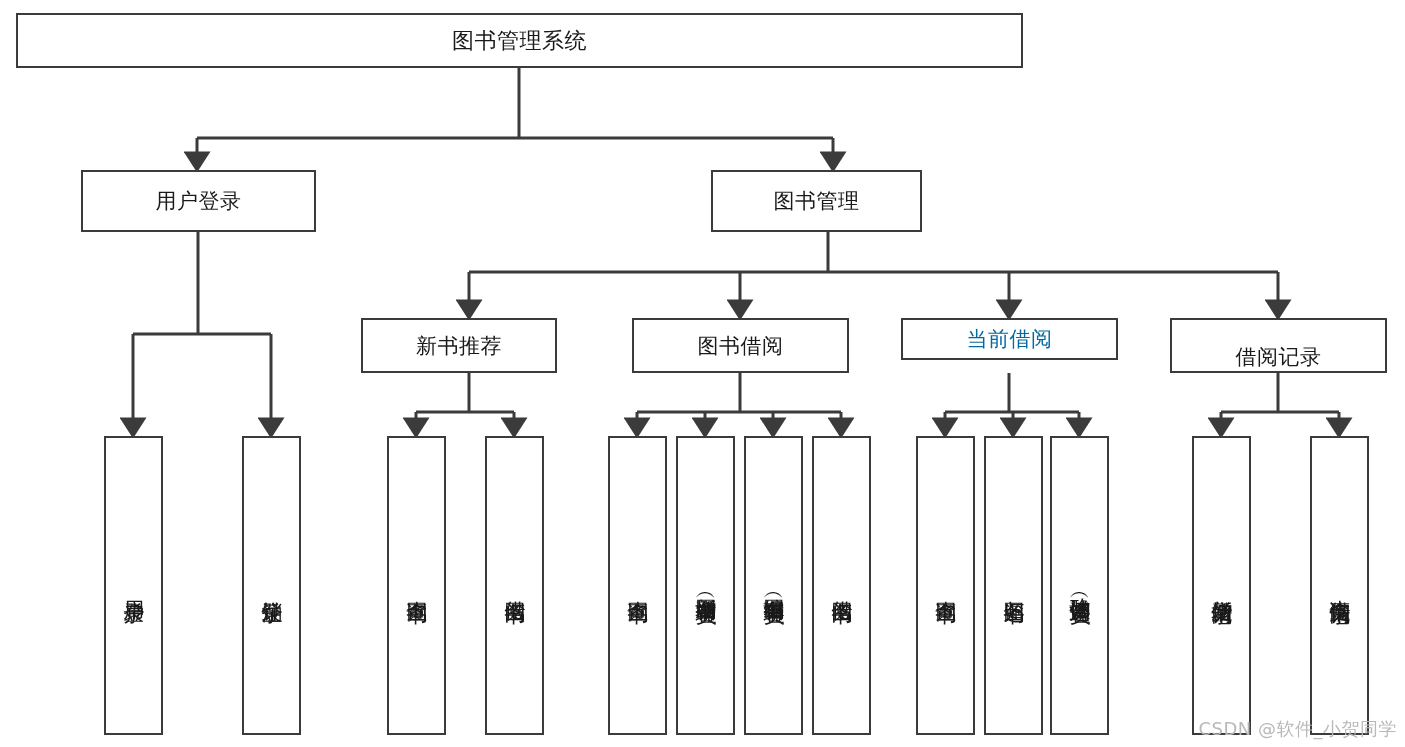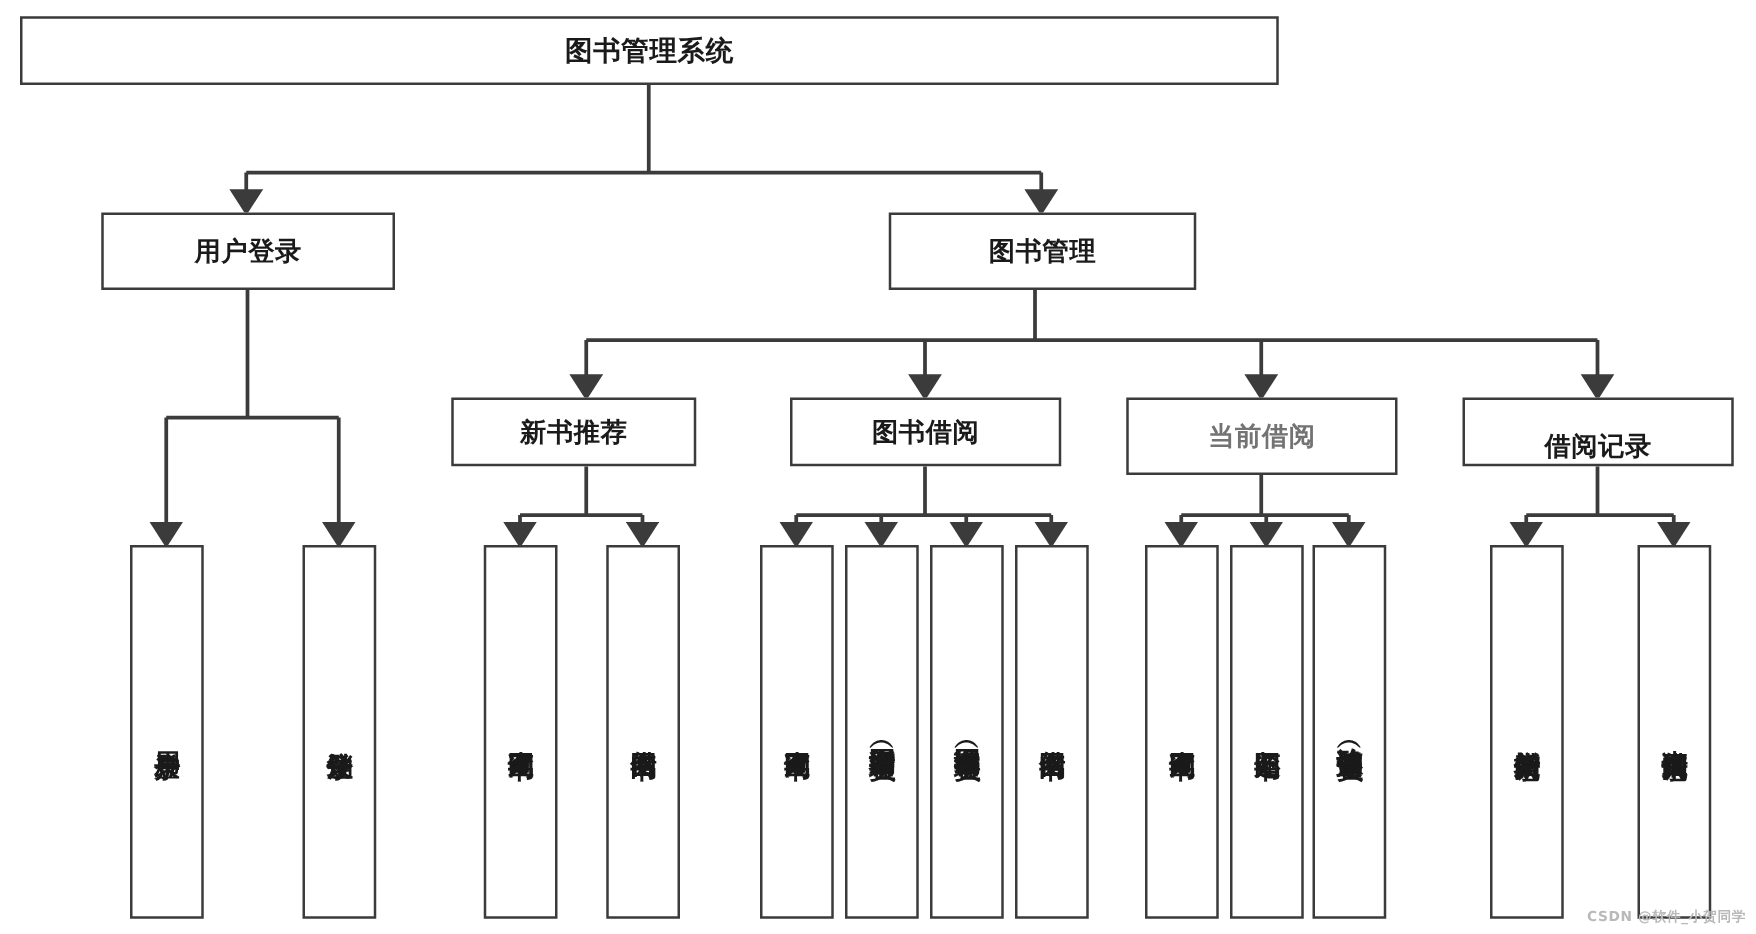--- a/index.html
+++ b/index.html
@@ -10,21 +10,20 @@
   }
   body {
     font-family: "DejaVu Sans", "Liberation Sans", sans-serif;
   }
   #diagram-root {
     position: relative;
     width: 1405px;
     height: 747px;
     background: #ffffff;
     overflow: hidden;
-    font-weight: bold;
   }
   #edge-layer {
     position: absolute;
     left: 0;
     top: 0;
     width: 1405px;
     height: 747px;
     pointer-events: none;
   }
   .node {
@@ -56,21 +55,21 @@
     text-orientation: upright;
     display: block;
   }
   .node.root {
     font-size: 22px;
   }
   #watermark {
     position: absolute;
     right: 8px;
     bottom: 6px;
-    font-size: 11px;
+    font-size: 18px;
     color: #b9b9b9;
     letter-spacing: 0.5px;
     white-space: nowrap;
   }
 </style>
 </head>
 <body>
 
 <div id="diagram-root" style="background: rgb(255, 255, 255);">
 
@@ -124,31 +123,31 @@
     </g>
   </svg>
 
   <div class="node horizontal root" style="left: 16px; top: 13px; width: 1007px; height: 55px; border-color: rgb(59, 59, 59); background: rgb(255, 255, 255); color: rgb(26, 26, 26);">
     <span class="label">图书管理系统</span>
   </div>
 
   <div class="node horizontal" style="left: 81px; top: 170px; width: 235px; height: 62px; border-color: rgb(59, 59, 59); background: rgb(255, 255, 255); color: rgb(26, 26, 26);">
     <span class="label">用户登录</span>
   </div>
-  <div class="node horizontal" style="left: 711px; top: 170px; width: 246px; height: 62px; border-color: rgb(59, 59, 59); background: rgb(255, 255, 255); color: rgb(26, 26, 26);">
+  <div class="node horizontal" style="left: 711px; top: 170px; width: 211px; height: 62px; border-color: rgb(59, 59, 59); background: rgb(255, 255, 255); color: rgb(26, 26, 26);">
     <span class="label">图书管理</span>
   </div>
 
   <div class="node horizontal" style="left: 361px; top: 318px; width: 196px; height: 55px; border-color: rgb(59, 59, 59); background: rgb(255, 255, 255); color: rgb(26, 26, 26);">
     <span class="label">新书推荐</span>
   </div>
   <div class="node horizontal" style="left: 632px; top: 318px; width: 217px; height: 55px; border-color: rgb(59, 59, 59); background: rgb(255, 255, 255); color: rgb(26, 26, 26); text-align: right;">
     <span class="label">图书借阅</span>
   </div>
-  <div class="node horizontal" style="left: 901px; top: 318px; width: 217px; height: 62px; border-color: rgb(59, 59, 59); background: rgb(255, 255, 255); color: #737373;">
+  <div class="node horizontal" style="left: 901px; top: 318px; width: 217px; height: 42px; border-color: rgb(59, 59, 59); background: rgb(255, 255, 255); color: #0369a1;">
     <span class="label">当前借阅</span>
   </div>
   <div class="node horizontal" style="left: 1170px; top: 318px; width: 217px; height: 55px; border-color: rgb(59, 59, 59); background: rgb(255, 255, 255); color: rgb(26, 26, 26); align-items: flex-end;">
     <span class="label">借阅记录</span>
   </div>
 
   <div class="node vertical" style="left: 104px; top: 436px; width: 59px; height: 299px; border-color: rgb(59, 59, 59); background: rgb(255, 255, 255); color: rgb(26, 26, 26);">
     <span class="label">用户登录</span>
   </div>
   <div class="node vertical" style="left: 242px; top: 436px; width: 59px; height: 299px; border-color: rgb(59, 59, 59); background: rgb(255, 255, 255); color: rgb(26, 26, 26);">

